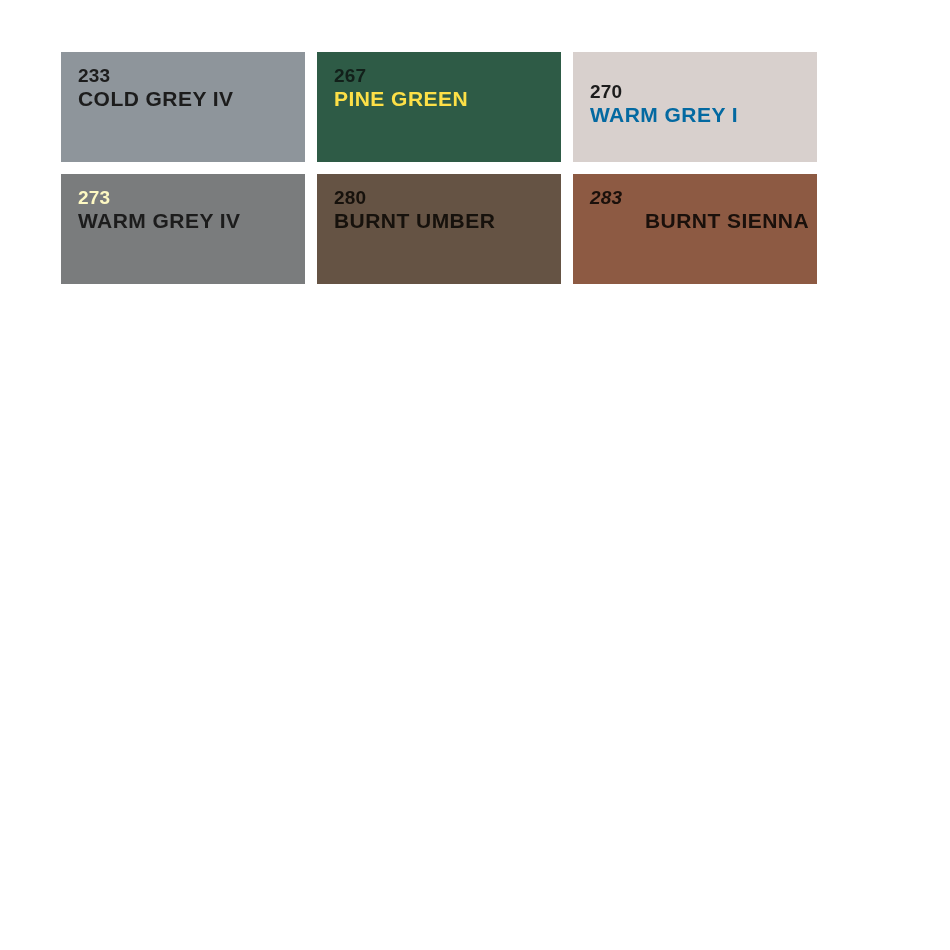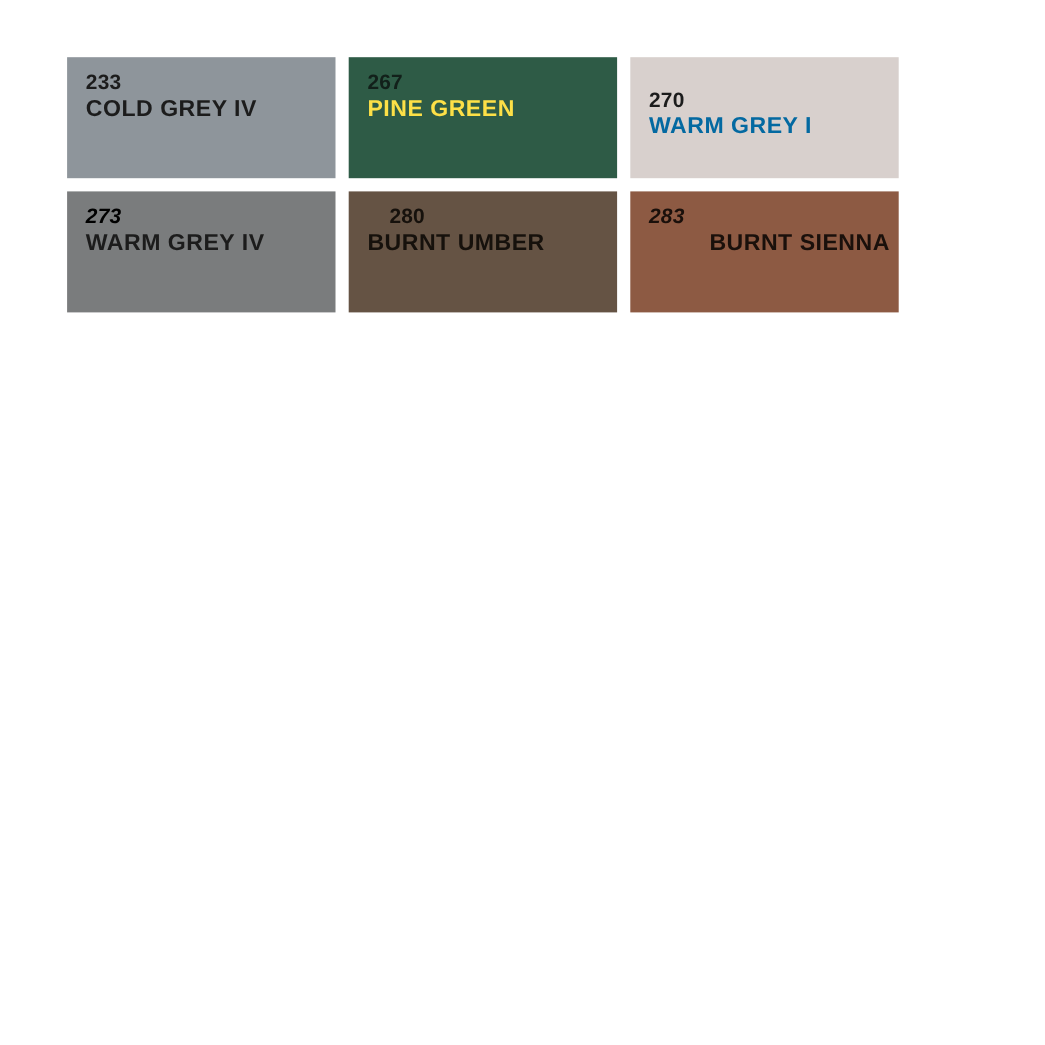--- a/index.html
+++ b/index.html
@@ -92,28 +92,28 @@
 
     <div class="swatch-card" style="background-color: rgb(216, 208, 205);">
       <div class="swatch-text-block">
         <span class="swatch-code" style="color: rgb(28, 28, 28); margin-top: 16px;">270</span>
         <span class="swatch-name" style="color: #0369a1;">WARM GREY I</span>
       </div>
     </div>
 
     <div class="swatch-card" style="background-color: rgb(122, 124, 125);">
       <div class="swatch-text-block">
-        <span class="swatch-code" style="color: #000000; font-style: italic;">273</span>
+        <span class="swatch-code" style="color: #fef9c3;">273</span>
         <span class="swatch-name" style="color: rgb(28, 28, 28);">WARM GREY IV</span>
       </div>
     </div>
 
     <div class="swatch-card" style="background-color: rgb(101, 83, 68);">
       <div class="swatch-text-block">
-        <span class="swatch-code" style="color: rgb(22, 17, 12); margin-left: 20px;">280</span>
+        <span class="swatch-code" style="color: rgb(22, 17, 12);">280</span>
         <span class="swatch-name" style="color: rgb(22, 17, 12);">BURNT UMBER</span>
       </div>
     </div>
 
     <div class="swatch-card" style="background-color: rgb(141, 90, 67);">
       <div class="swatch-text-block">
         <span class="swatch-code" style="color: rgb(26, 16, 11); font-style: italic;">283</span>
         <span class="swatch-name" style="color: rgb(26, 16, 11); text-align: right;">BURNT SIENNA</span>
       </div>
     </div>

